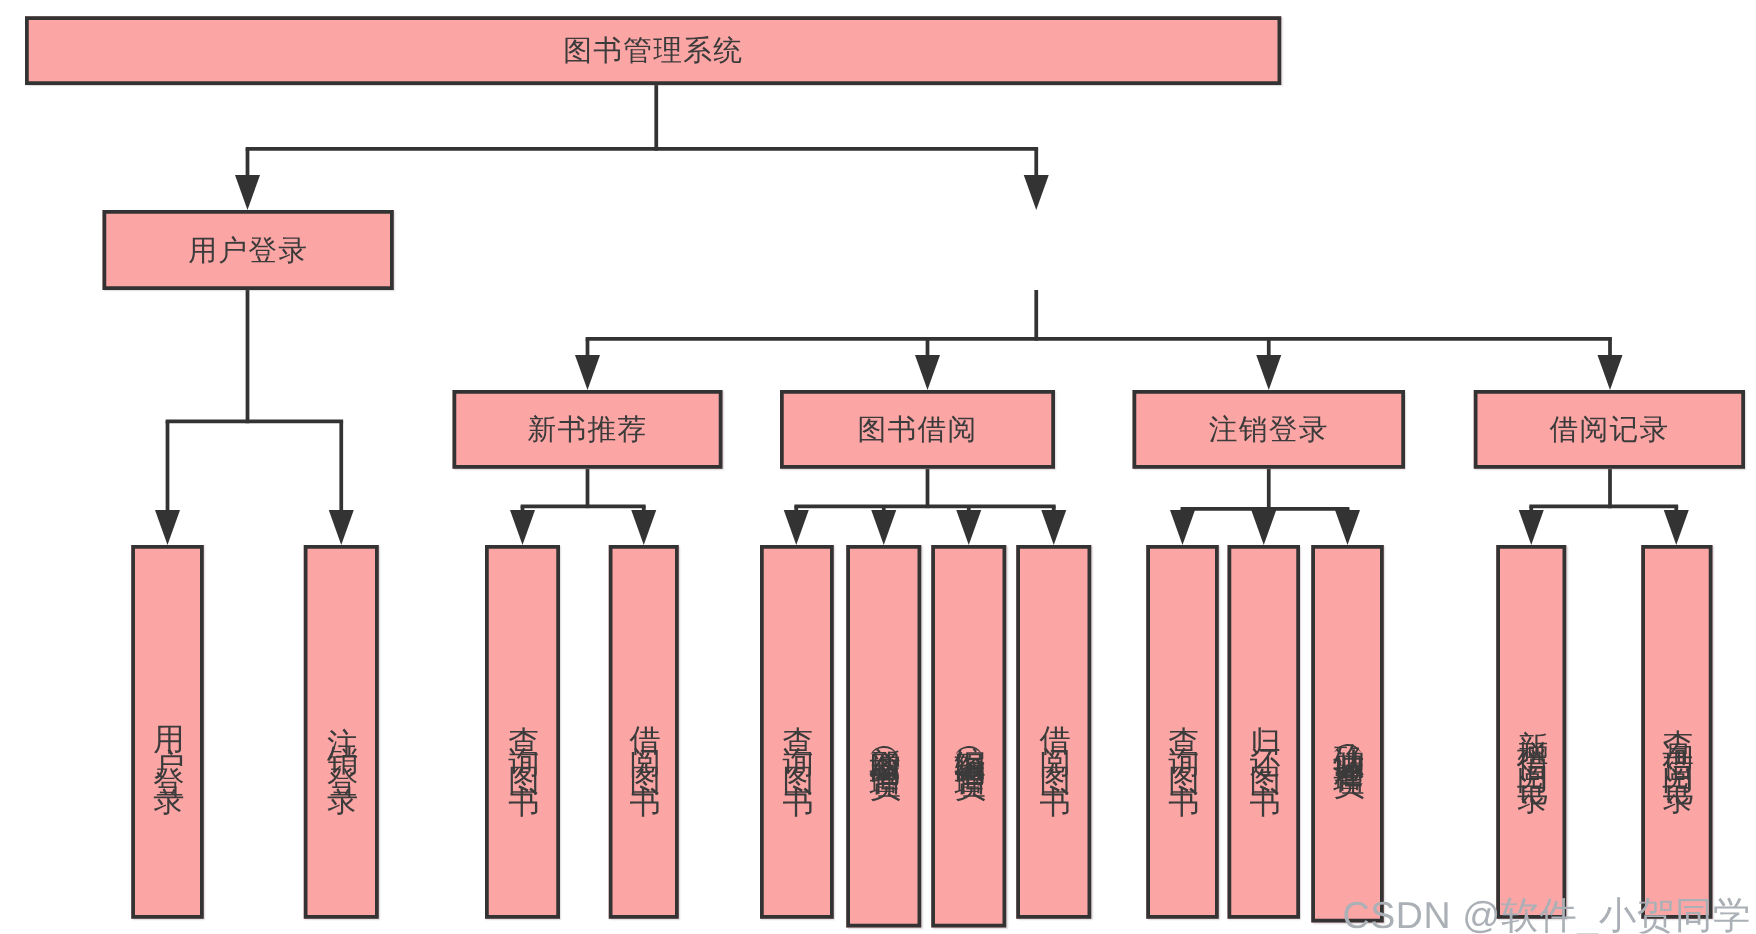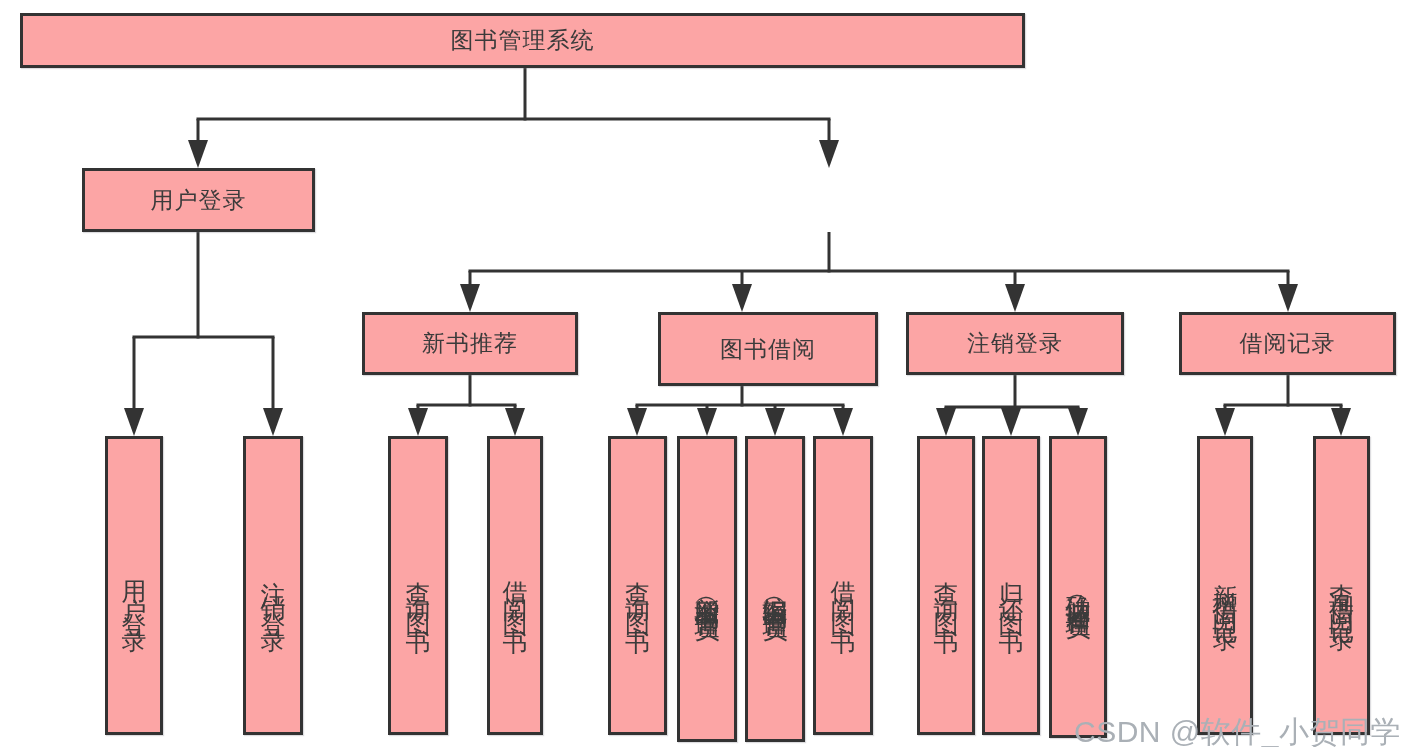--- a/index.html
+++ b/index.html
@@ -112,21 +112,21 @@
     <span class="hlabel">图书管理系统</span>
   </div>
 
   <div class="box" style="left:82px;top:168px;width:233px;height:64px">
     <span class="hlabel">用户登录</span>
   </div>
 
   <div class="box" style="left:362px;top:312px;width:216px;height:63px">
     <span class="hlabel">新书推荐</span>
   </div>
-  <div class="box" style="left:658px;top:312px;width:220px;height:74px">
+  <div class="box" style="left:624px;top:312px;width:220px;height:63px">
     <span class="hlabel">图书借阅</span>
   </div>
   <div class="box" style="left:906px;top:312px;width:218px;height:63px">
     <span class="hlabel">注销登录</span>
   </div>
   <div class="box" style="left:1179px;top:312px;width:217px;height:63px">
     <span class="hlabel">借阅记录</span>
   </div>
 
   <div class="box vbox" style="left:105px;top:436px;width:58px;height:299px">

